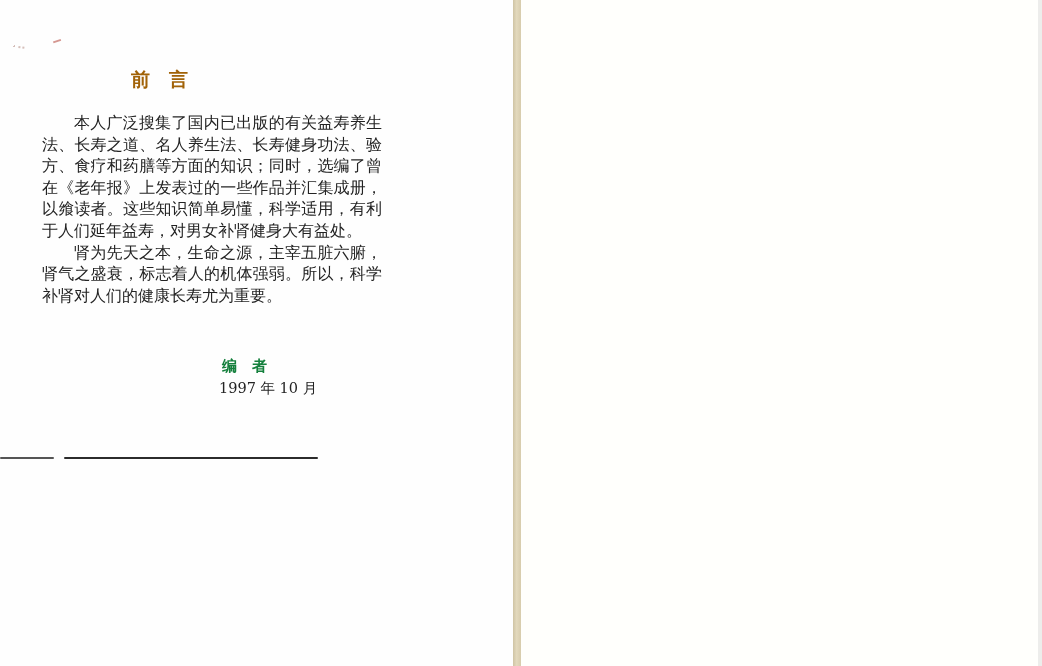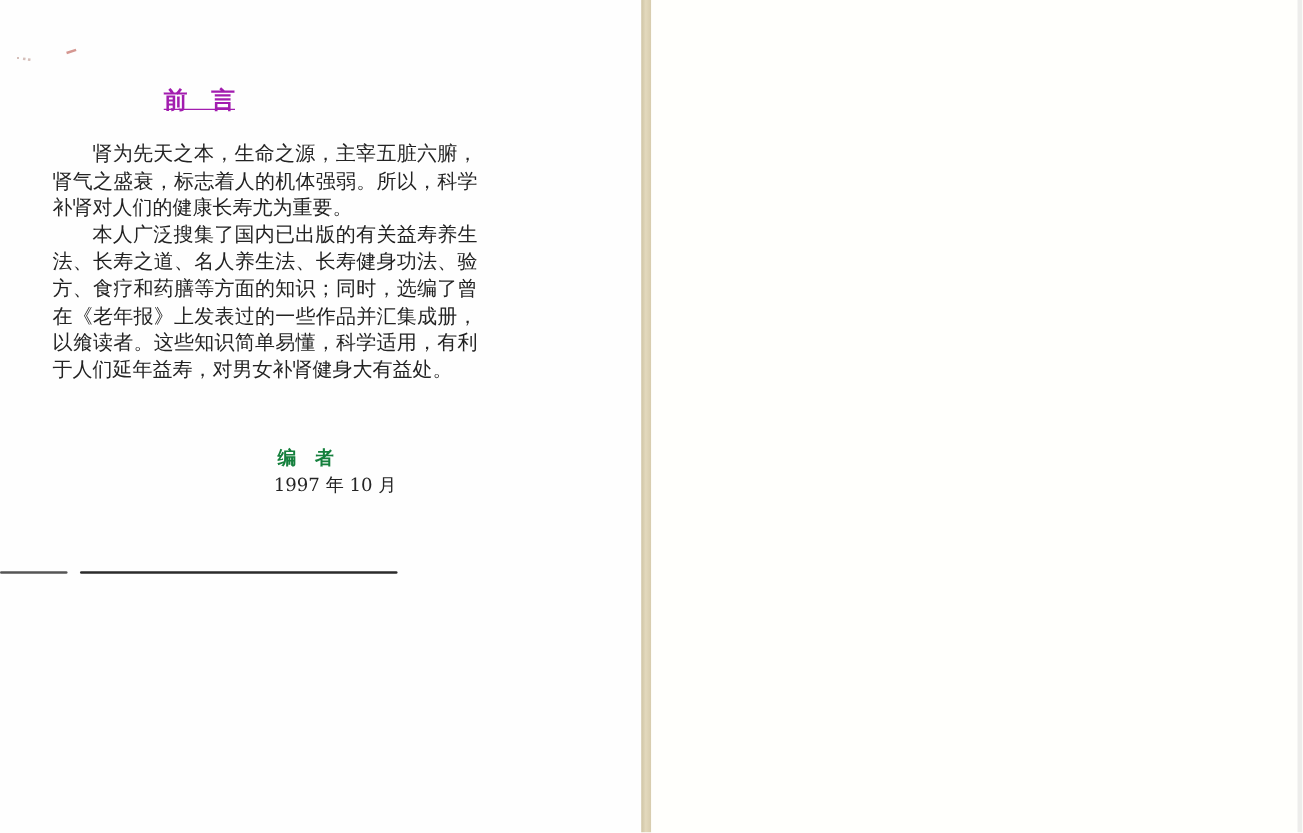--- a/index.html
+++ b/index.html
@@ -13,21 +13,21 @@
   .gutter {
     position:absolute; left:513px; top:0; width:8px; height:666px;
     background:linear-gradient(90deg,#cfc4a4 0%, #e3d9bd 45%, #d7ccad 100%);
   }
   .right-page { left:521px; width:521px; background:#fffffc; }
   .edge-right { position:absolute; right:0; top:0; width:4px; height:666px; background:#ededeb; }
 
   
   .preface-title {
     position:absolute; left:131px; top:67px; margin:0;
-    font-size:19px; font-weight:bold; color:#a21caf; white-space:pre;text-decoration:underline;
+    font-size:19px; font-weight:bold; color:#a16207; white-space:pre;
   }
   .preface-body {
     position:absolute; left:42px; top:112px; width:340px;
     font-size:16px; line-height:21.6px; text-align:justify; color:#232323;
   }
   .preface-body p { margin:0; text-indent:2em; }
   .signature {
     position:absolute; left:222px; top:357px;
     font-size:15px; font-weight:bold; color:#15803d; white-space:pre;
   }
@@ -45,22 +45,22 @@
 </head>
 <body>
 
 <div>
 
   <div class="page left-page">
     <div class="red-mark mark-a"></div>
     <div class="red-mark mark-b"></div>
     <h1 class="preface-title">前　言</h1>
     <div class="preface-body" id="preface-paragraphs">
+        <p>本人广泛搜集了国内已出版的有关益寿养生法、长寿之道、名人养生法、长寿健身功法、验方、食疗和药膳等方面的知识；同时，选编了曾在《老年报》上发表过的一些作品并汇集成册，以飨读者。这些知识简单易懂，科学适用，有利于人们延年益寿，对男女补肾健身大有益处。</p>
         <p>肾为先天之本，生命之源，主宰五脏六腑，肾气之盛衰，标志着人的机体强弱。所以，科学补肾对人们的健康长寿尤为重要。</p>
-        <p>本人广泛搜集了国内已出版的有关益寿养生法、长寿之道、名人养生法、长寿健身功法、验方、食疗和药膳等方面的知识；同时，选编了曾在《老年报》上发表过的一些作品并汇集成册，以飨读者。这些知识简单易懂，科学适用，有利于人们延年益寿，对男女补肾健身大有益处。</p>
       </div>
     <div class="signature">编　者</div>
     <div class="sign-date">1997 年 10 月</div>
     <div class="artifact-line seg1"></div>
     <div class="artifact-line seg2"></div>
   </div>
 
   <div class="gutter"></div>
 
   <div class="page right-page">

